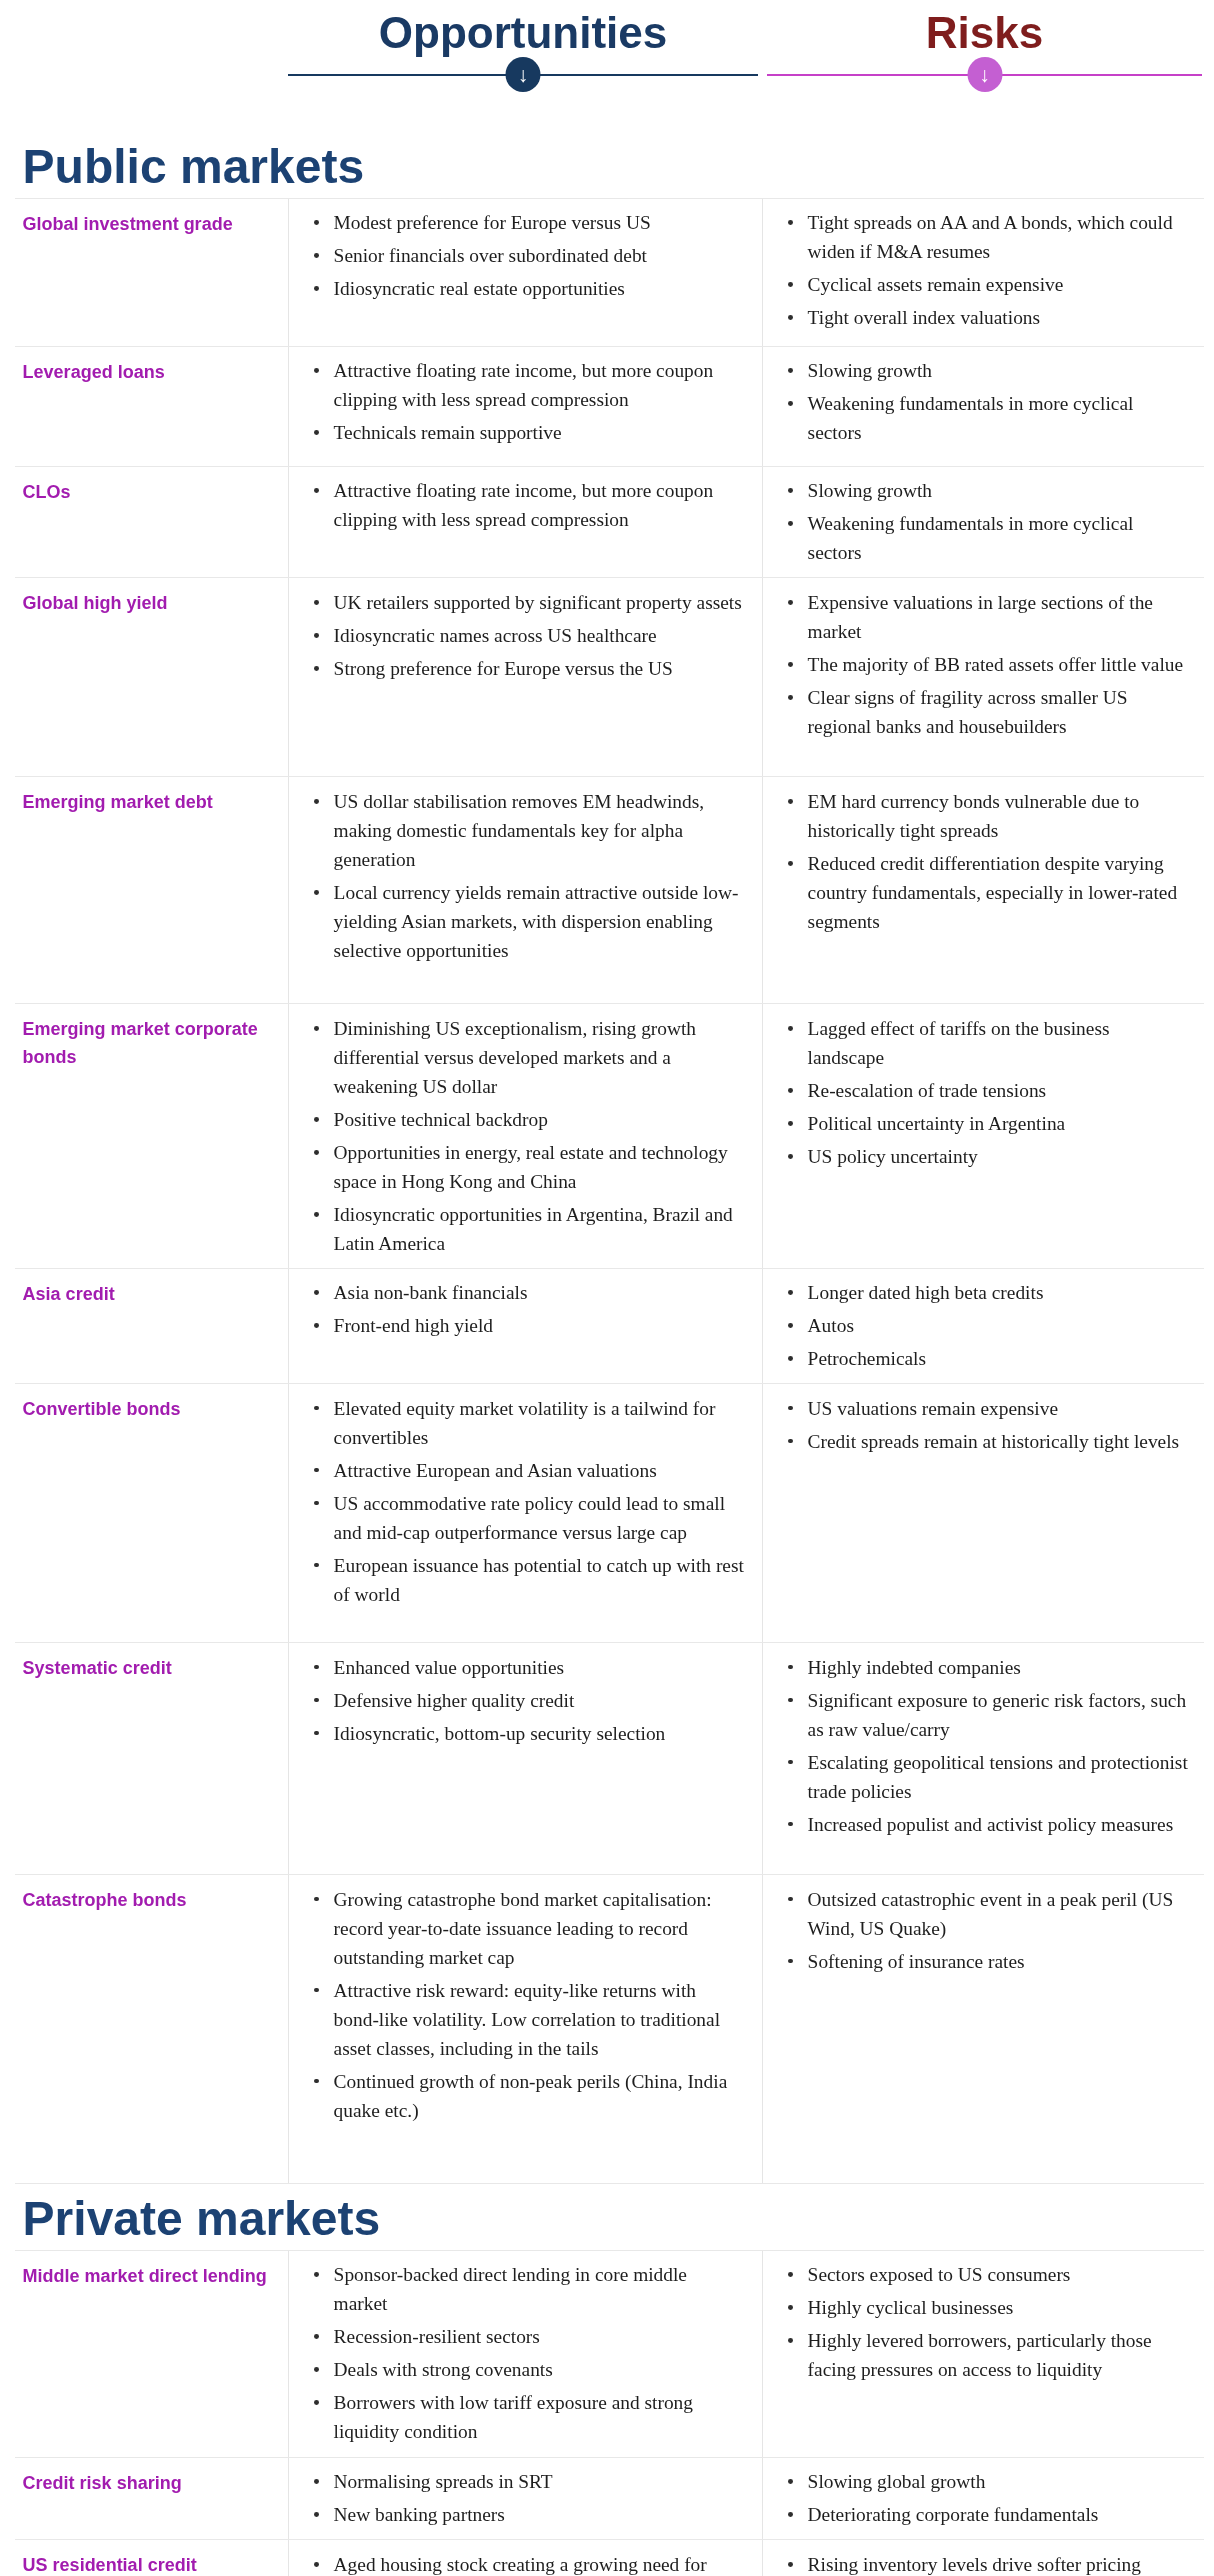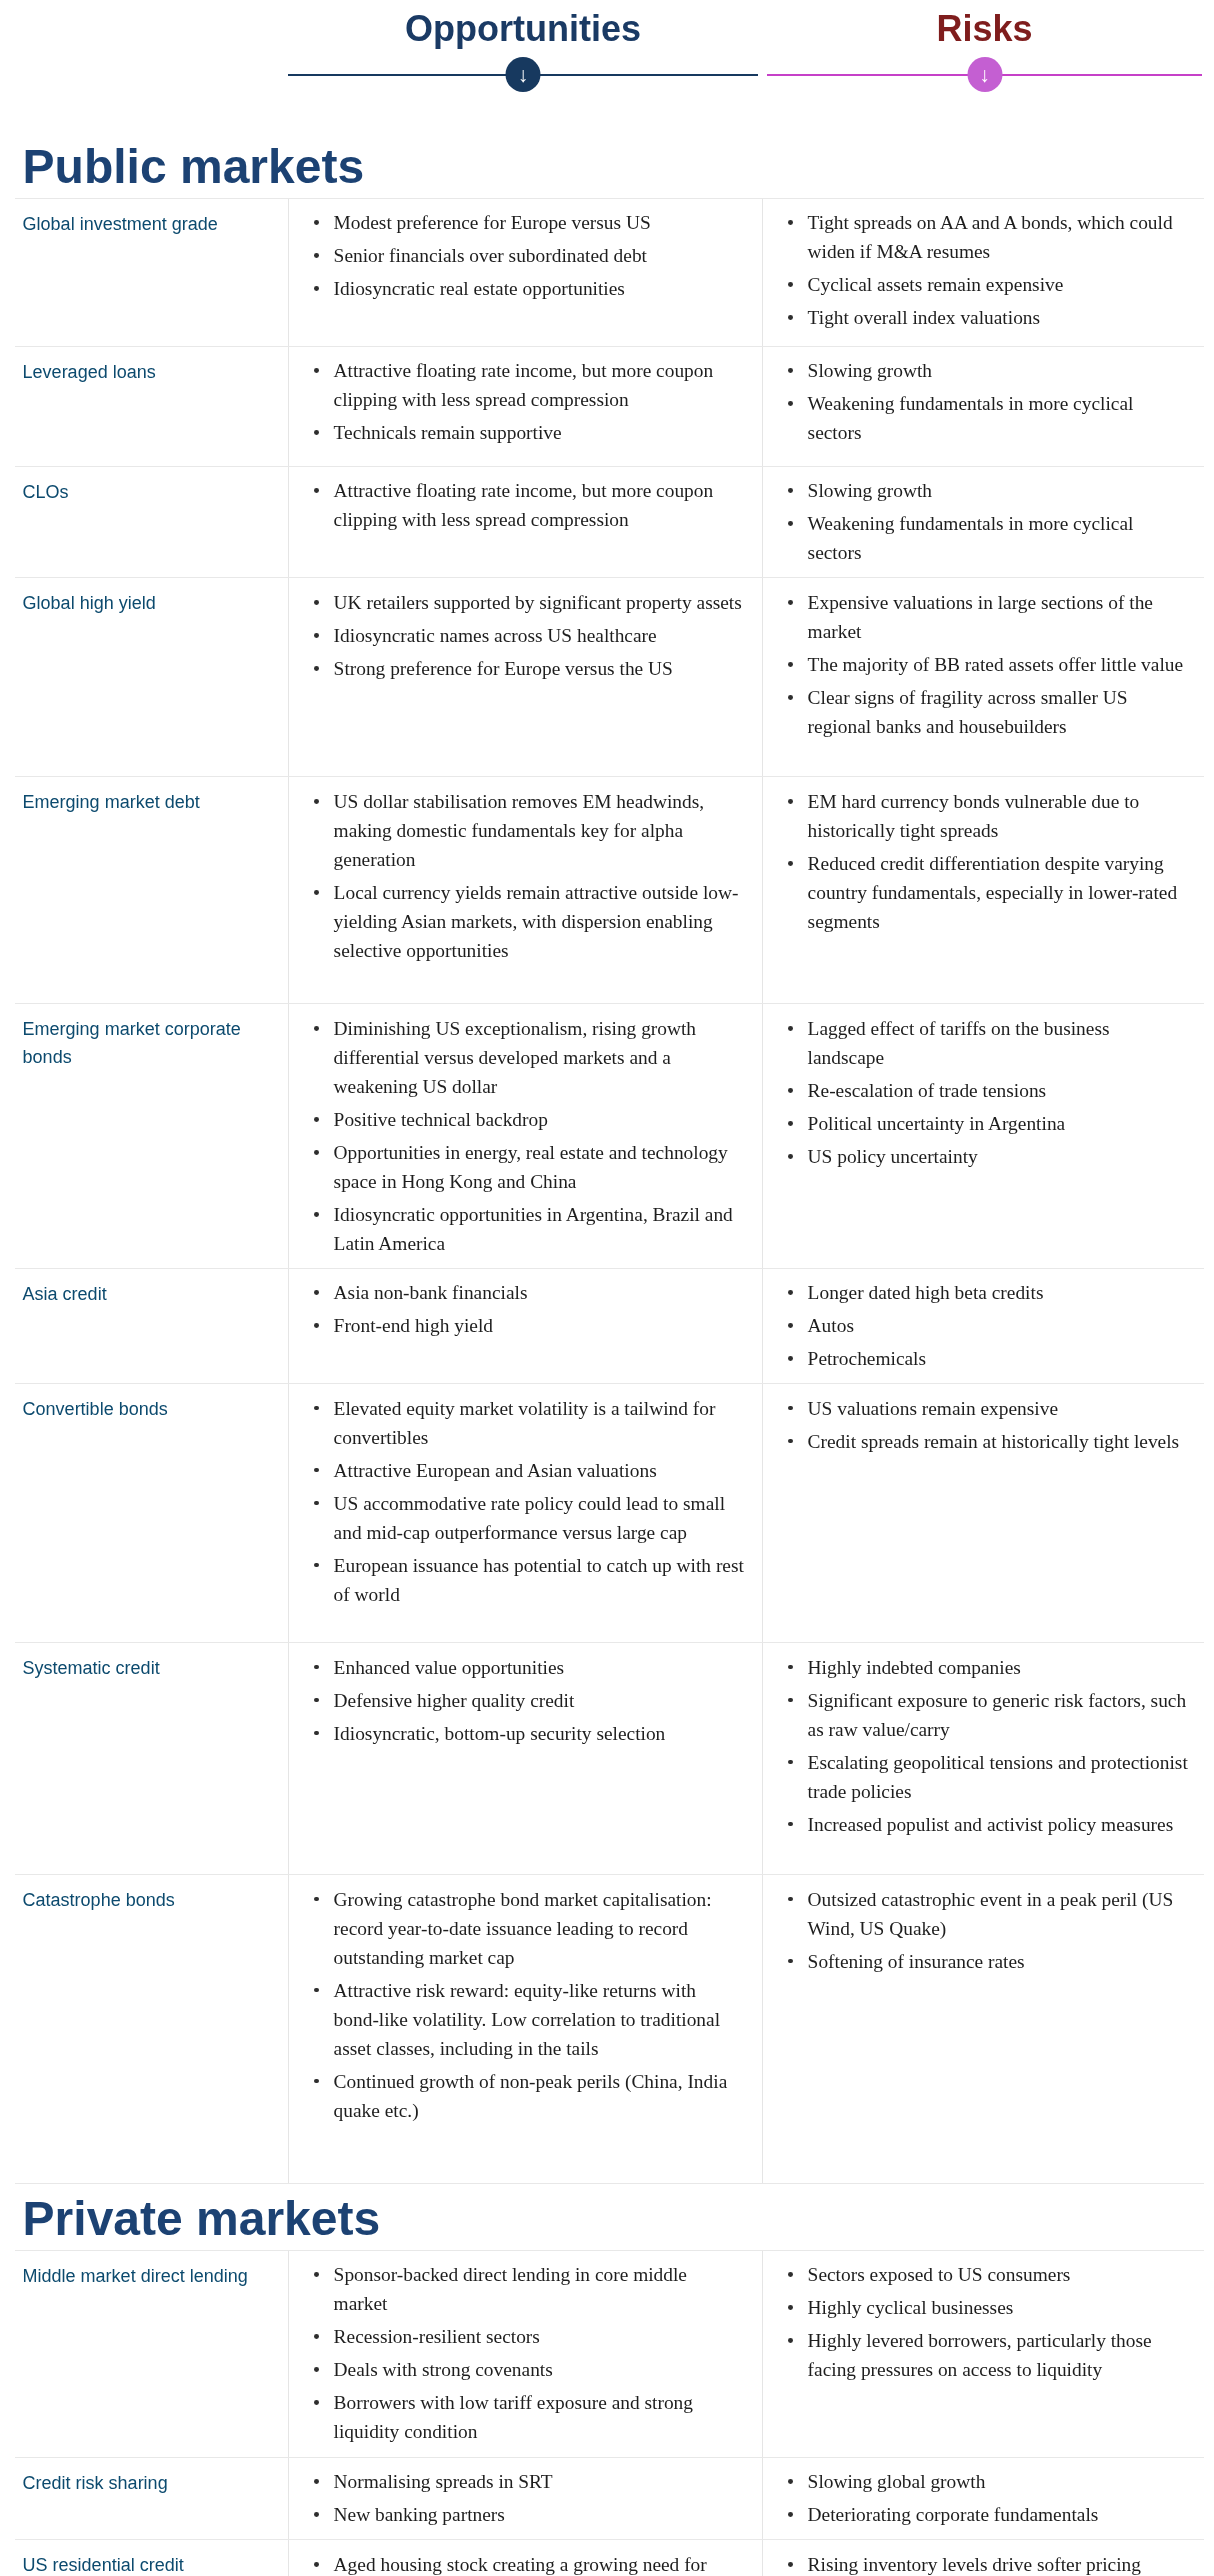--- a/index.html
+++ b/index.html
@@ -11,21 +11,21 @@
     background: #ffffff;
     font-family: "Liberation Sans", sans-serif;
   }
 
   
   .hdr { position: relative; height: 132px; }
   .hdr-col { position: absolute; top: 0; }
   .hdr-col.opp { left: 288px; width: 470px; }
   .hdr-col.rsk { left: 767px; width: 435px; }
   .hdr-title {
-    font-size: 36px;
+    font-size: 44px;
     font-weight: 700;
     text-align: center;
     padding-top: 8px;
     letter-spacing: 0px;
   }
   .rule { position: absolute; top: 74px; left: 0; right: 0; height: 2.4px; }
   .circ {
     position: absolute; top: 57px; left: 50%;
     transform: translateX(-50%);
     width: 35px; height: 35px; border-radius: 50%;
@@ -45,23 +45,23 @@
   .section-band.bordered { border-top: 1.6px solid #e8e8e8; }
 
   .row {
     display: grid;
     grid-template-columns: 273px 474px 444px;
     border-top: 1.6px solid #e8e8e8;
   }
   .cell-label {
     padding: 12px 13px 8px 8px;
     font-size: 18px;
-    font-weight: 400;
+    font-weight: 700;
     line-height: 27.5px;
-    color: #0c4a6e;
+    color: #a21caf;
   }
   .cell-list {
     border-left: 1.6px solid #e5e5e5;
     padding: 9.7px 16px 9.7px 23px;
   }
   .cell-list ul { list-style: none; margin: 0; padding: 0; font-family: Liberation Serif, serif; }
   .cell-list li {
     position: relative;
     padding-left: 22px;
     font-size: 19.4px;

